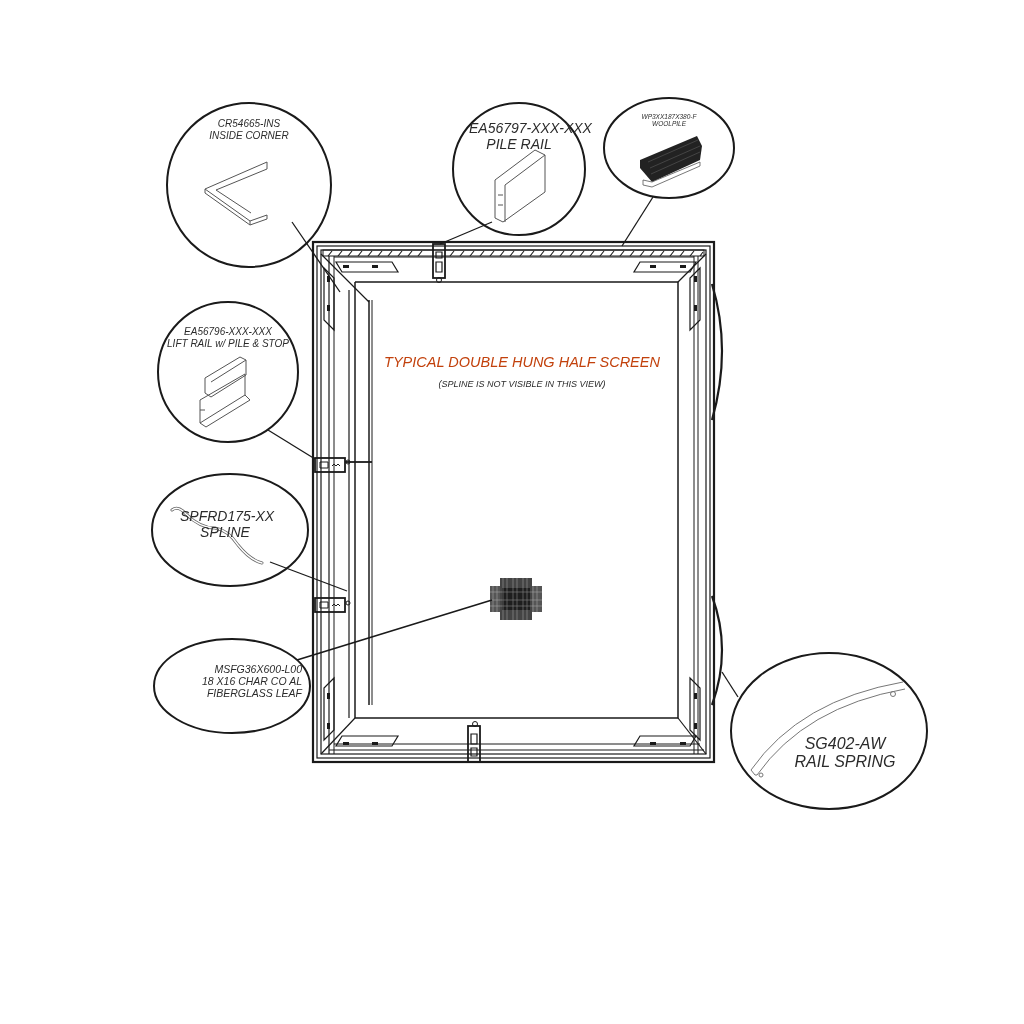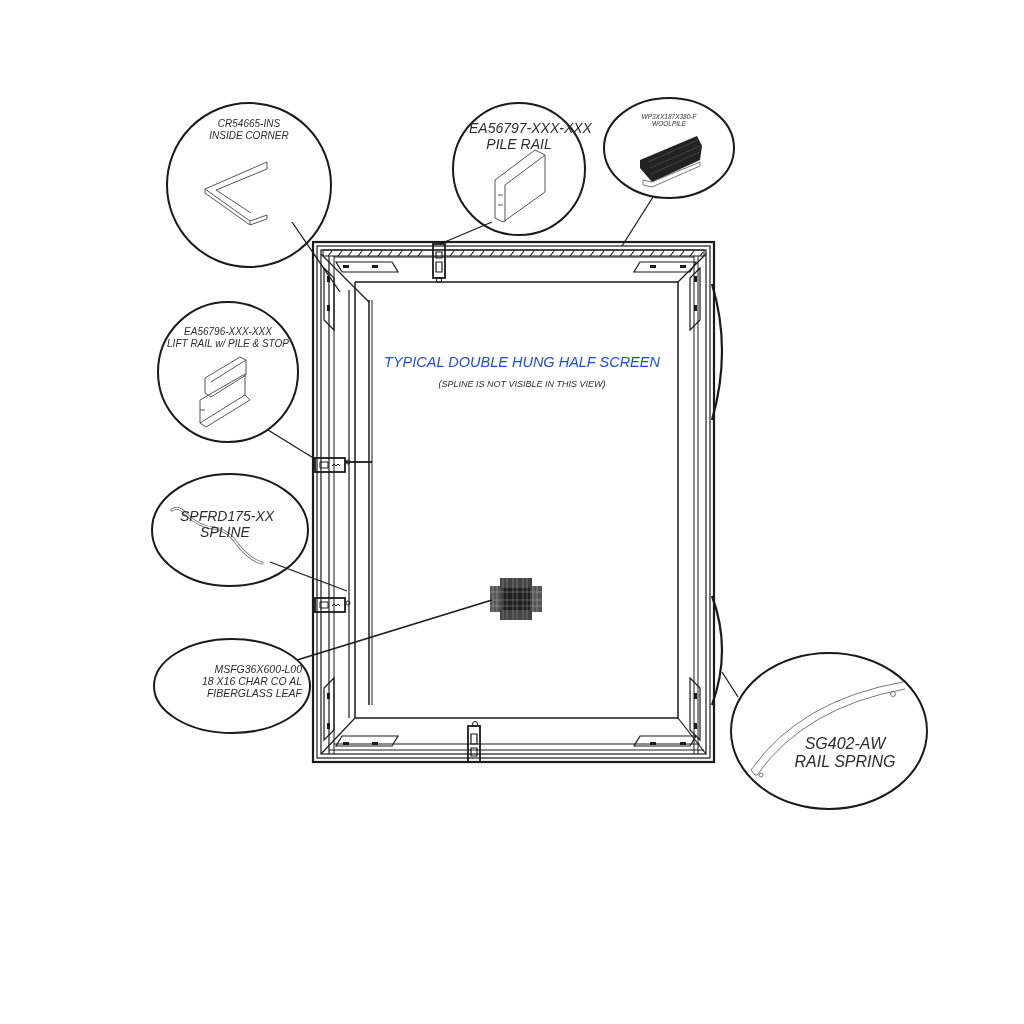--- a/index.html
+++ b/index.html
@@ -236,21 +236,21 @@
       <path d="M757 775 Q805 707 905 689"></path>
       <path d="M751 770 l4 5 l2 0"></path>
       <circle cx="893" cy="694" r="2.5"></circle>
       <circle cx="761" cy="775" r="2"></circle>
     </g>
     <line class="ln" x1="722" y1="672" x2="738" y2="697" stroke-width="1.3"></line>
   </g>
 </svg>
 
 <div class="lbl" style="left:372px; top:354px; width:300px;">
-  <span style="font-size:14.5px; color:#1d4ed8;">TYPICAL DOUBLE HUNG HALF SCREEN</span>
+  <span style="font-size:14.5px; color:#c2410c;">TYPICAL DOUBLE HUNG HALF SCREEN</span>
   <span style="font-size:9px; margin-top:8px;">(SPLINE IS NOT VISIBLE IN THIS VIEW)</span>
 </div>
 
 <div class="lbl" style="left:189px; top:118px; width:120px; font-size:10px;">
   <span>CR54665-INS</span>
   <span>INSIDE CORNER</span>
 </div>
 
 <div class="lbl" style="left:469px; top:120px; width:100px; font-size:14px;">
   <span>EA56797-XXX-XXX</span>

